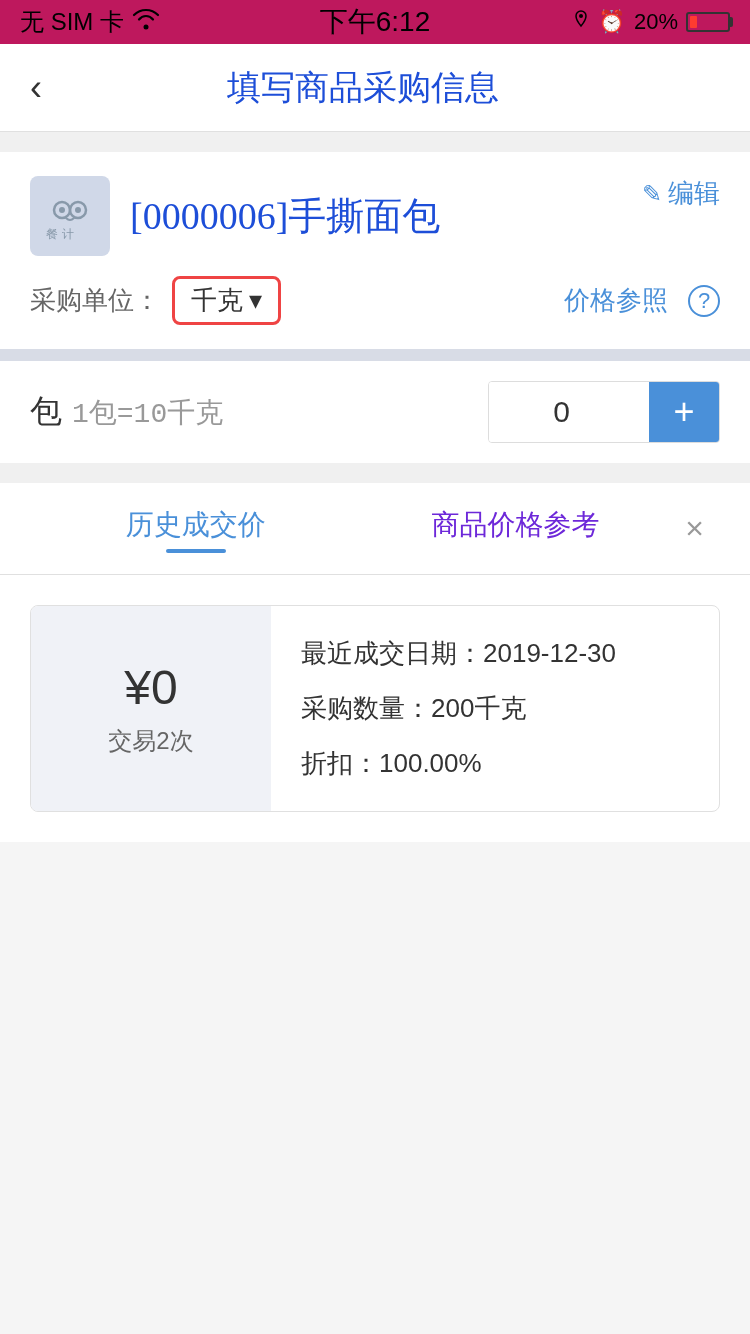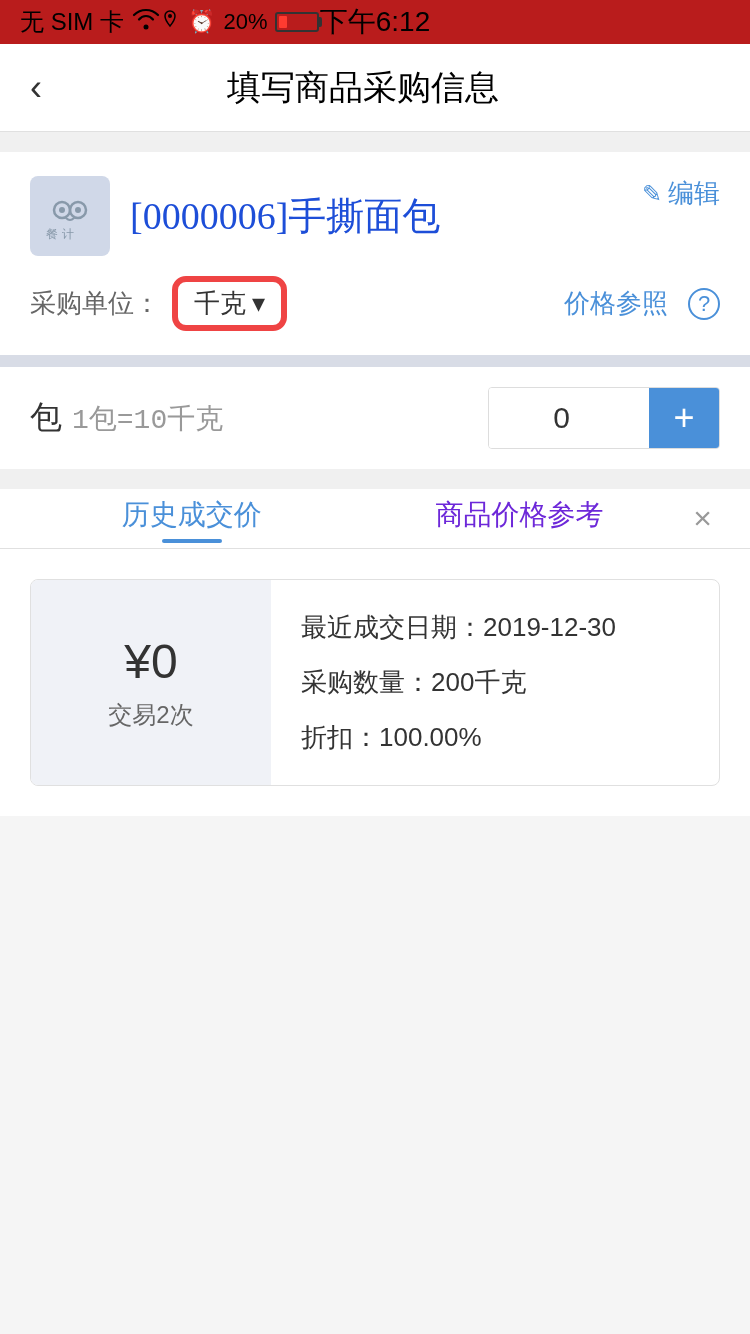--- a/index.html
+++ b/index.html
@@ -9,24 +9,24 @@
       min-height: 1334px;
       background: #f0f0f0;
       font-family: -apple-system, "PingFang SC", "Helvetica Neue", Arial, sans-serif;
       font-size: 28px;
       color: #333;
     }
 
     
     .status-bar {
       height: 44px;
-      background: #b91c1c;
-      display: flex;
-      align-items: center;
-      justify-content: flex-start;
+      background: #be185d;
+      display: flex;
+      align-items: center;
+      justify-content: space-between;
       padding: 0 20px;
       font-size: 24px;
       color: #000;
     }
     .status-left {
       display: flex;
       align-items: center;
       gap: 8px;
       font-size: 24px;
     }
@@ -80,21 +80,21 @@
     }
     .back-btn {
       font-size: 36px;
       color: #333;
       cursor: pointer;
       margin-right: 20px;
     }
     .header-title {
       font-size: 34px;
       font-weight: 500;
-      color: #000000;
+      color: #1d4ed8;
       flex: 1;
       text-align: center;
       margin-right: 56px;
     }
 
     
     .product-card {
       background: #fff;
       margin-top: 20px;
       padding: 24px 30px;
@@ -141,22 +141,22 @@
       justify-content: space-between;
     }
     .purchase-unit {
       display: flex;
       align-items: center;
       gap: 12px;
       font-size: 26px;
       color: #666;
     }
     .unit-badge {
-      border: 6px solid #ef4444;
-      border-radius: 14px;
+      border: 3px solid #ef4444;
+      border-radius: 8px;
       padding: 4px 16px;
       font-size: 26px;
       color: #333;
       display: flex;
       align-items: center;
       gap: 6px;
     }
     .price-ref {
       color: #4a90d9;
       font-size: 26px;
@@ -237,22 +237,22 @@
 
     
     .tab-container {
       background: #fff;
       margin-top: 20px;
     }
     .tab-header {
       display: flex;
       align-items: center;
       border-bottom: 1px solid #e0e0e0;
-      padding: 0 28px;
-      height: 60px;
+      padding: 0 36px;
+      height: 92px;
     }
     .tab-item {
       flex: 1;
       text-align: center;
       font-size: 28px;
       color: #6d28d9;
       padding-bottom: 8px;
       position: relative;
       cursor: pointer;
     }

